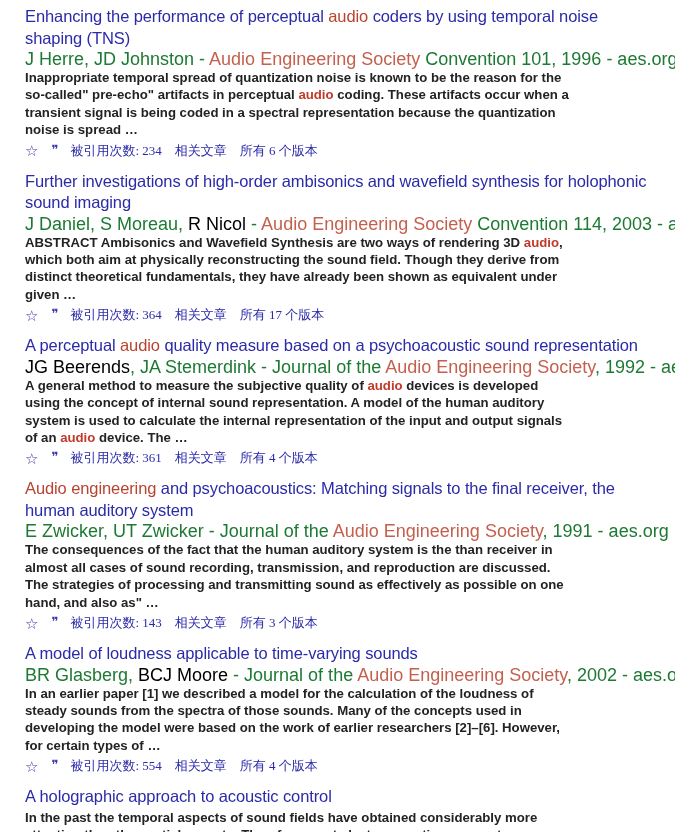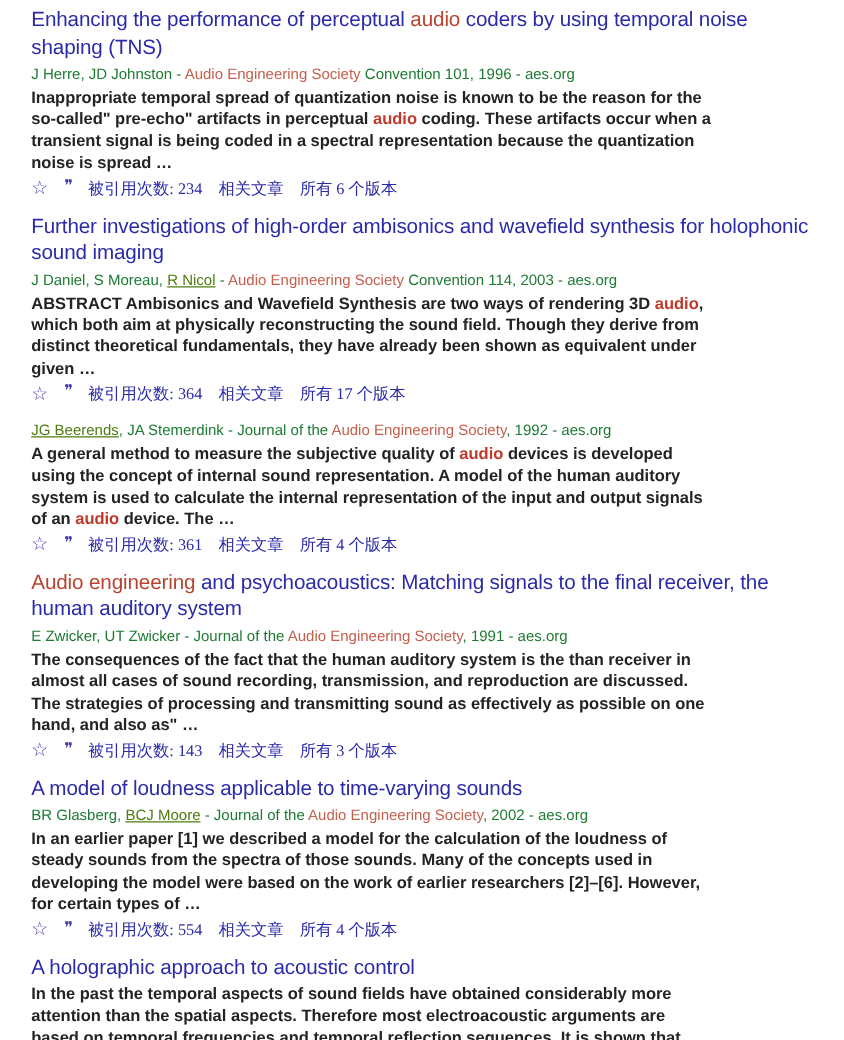--- a/index.html
+++ b/index.html
@@ -27,29 +27,28 @@
     line-height: 21.5px;
     color: #2b2aa8;
     letter-spacing: -0.1px;
     margin: 0 0 1px 0;
     cursor: pointer;
   }
   .result-title .hl {
     color: #b8432f;
   }
   .result-meta {
-    font-size: 12px;
+    font-size: 18px;
     line-height: 18px;
     color: #1d7a33;
     margin: 0 0 1px 0;
     white-space: nowrap;
   }
   .result-meta .author-link {
-    color: #4d7c0f;
-    text-decoration: underline;
+    color: #000000;
     cursor: pointer;
   }
   .result-meta .hl {
     color: #c4604e;
   }
   .result-snippet {
     font-size: 13.2px;
     line-height: 17.4px;
     color: #232323;
     margin: 0 0 2px 0;
@@ -134,20 +133,21 @@
       <div class="result-snippet"><span>ABSTRACT Ambisonics and Wavefield Synthesis are two ways of rendering 3D </span><span class="hl">audio</span><span>, which both aim at physically reconstructing the sound field. Though they derive from distinct theoretical fundamentals, they have already been shown as equivalent under given …</span></div>
       <div class="result-actions">
         <span class="act-icon star-icon">☆</span>
         <span class="act-icon quote-icon">❞</span>
         <span class="act">被引用次数: 364</span>
         <span class="act">相关文章</span>
         <span class="act">所有 17 个版本</span>
       </div>
     </div>
     <div class="result">
+      <div class="result-title"><span>A perceptual </span><span class="hl">audio</span><span> quality measure based on a psychoacoustic sound representation</span></div>
       <div class="result-meta"><span class="author-link">JG Beerends</span><span>, JA Stemerdink - Journal of the </span><span class="hl">Audio Engineering Society</span><span>, 1992 - aes.org</span></div>
       <div class="result-snippet"><span>A general method to measure the subjective quality of </span><span class="hl">audio</span><span> devices is developed using the concept of internal sound representation. A model of the human auditory system is used to calculate the internal representation of the input and output signals of an </span><span class="hl">audio</span><span> device. The …</span></div>
       <div class="result-actions">
         <span class="act-icon star-icon">☆</span>
         <span class="act-icon quote-icon">❞</span>
         <span class="act">被引用次数: 361</span>
         <span class="act">相关文章</span>
         <span class="act">所有 4 个版本</span>
       </div>
     </div>

